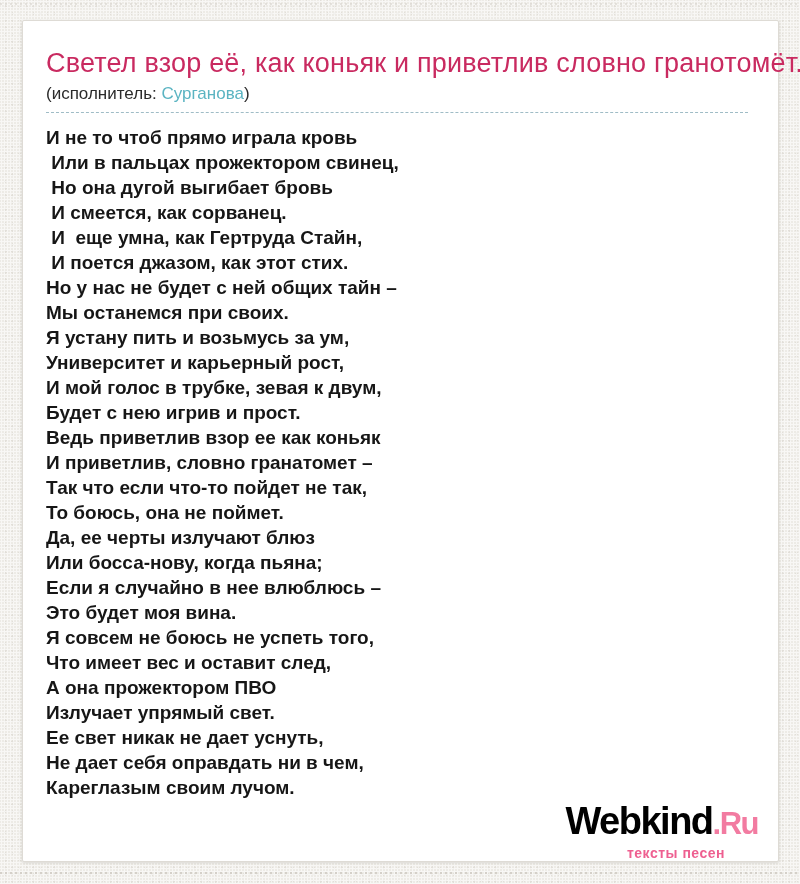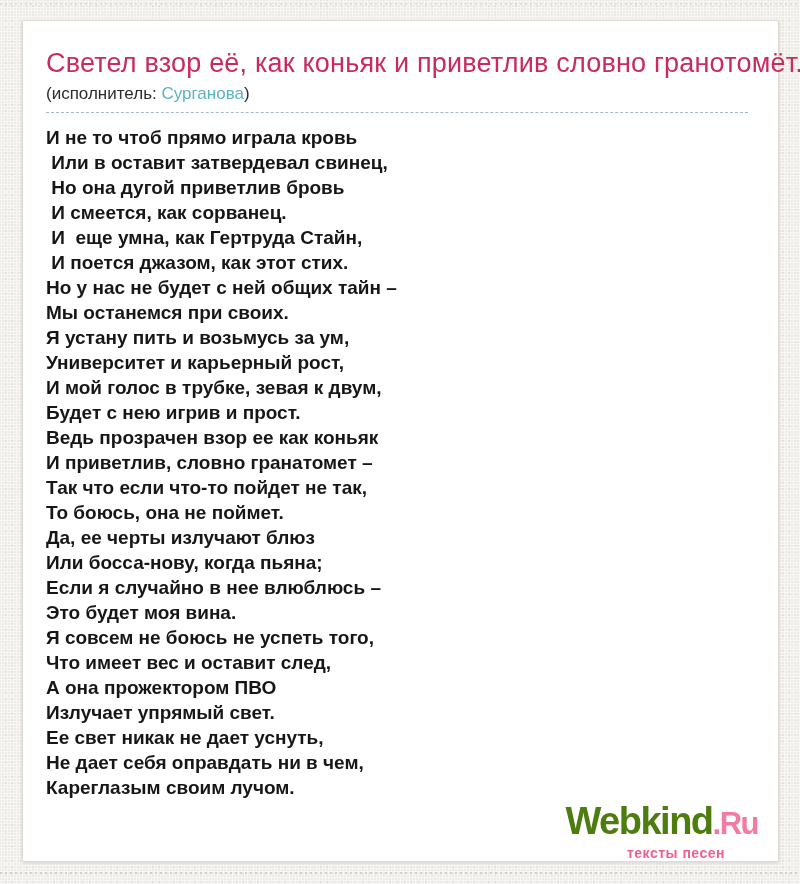--- a/index.html
+++ b/index.html
@@ -76,21 +76,21 @@
     text-align: right;
     cursor: pointer;
     line-height: 1;
   }
   .logo-main {
     font-size: 38px;
     font-weight: bold;
     letter-spacing: -1.5px;
     white-space: nowrap;
   }
-  .logo-web { color: #4d7c0f; margin-top: 12px; }
+  .logo-web { color: #000000; margin-top: 12px; }
   .logo-ru { color: #f27ba1; font-size: 31px; margin-top: 48px; }
   .logo-tagline {
     font-size: 14px;
     font-weight: bold;
     color: #ee5f90;
     letter-spacing: 0.5px;
     margin-top: 6px;
     padding-right: 33px;
   }
 </style>
@@ -101,32 +101,32 @@
 <div class="texture-line bottom"></div>
 
 <div class="card">
 
   <h1 class="page-title">Светел взор её, как коньяк и приветлив словно гранотомёт..</h1>
 
   <div class="artist-line"><span>(исполнитель: </span><a class="artist-link">Сурганова</a><span>)</span></div>
 
   <div class="lyrics" id="lyrics">
       <div class="lyric-line">И не то чтоб прямо играла кровь</div>
-      <div class="lyric-line"> Или в оставит затвердевал свинец,</div>
-      <div class="lyric-line"> Но она дугой приветлив бровь</div>
+      <div class="lyric-line"> Или в пальцах прожектором свинец,</div>
+      <div class="lyric-line"> Но она дугой выгибает бровь</div>
       <div class="lyric-line"> И смеется, как сорванец.</div>
       <div class="lyric-line"> И  еще умна, как Гертруда Стайн,</div>
       <div class="lyric-line"> И поется джазом, как этот стих.</div>
       <div class="lyric-line">Но у нас не будет с ней общих тайн –</div>
       <div class="lyric-line">Мы останемся при своих.</div>
       <div class="lyric-line">Я устану пить и возьмусь за ум,</div>
       <div class="lyric-line">Университет и карьерный рост,</div>
       <div class="lyric-line">И мой голос в трубке, зевая к двум,</div>
       <div class="lyric-line">Будет с нею игрив и прост.</div>
-      <div class="lyric-line">Ведь прозрачен взор ее как коньяк</div>
+      <div class="lyric-line">Ведь приветлив взор ее как коньяк</div>
       <div class="lyric-line">И приветлив, словно гранатомет –</div>
       <div class="lyric-line">Так что если что-то пойдет не так,</div>
       <div class="lyric-line">То боюсь, она не поймет.</div>
       <div class="lyric-line">Да, ее черты излучают блюз</div>
       <div class="lyric-line">Или босса-нову, когда пьяна;</div>
       <div class="lyric-line">Если я случайно в нее влюблюсь –</div>
       <div class="lyric-line">Это будет моя вина.</div>
       <div class="lyric-line">Я совсем не боюсь не успеть того,</div>
       <div class="lyric-line">Что имеет вес и оставит след,</div>
       <div class="lyric-line">А она прожектором ПВО</div>

